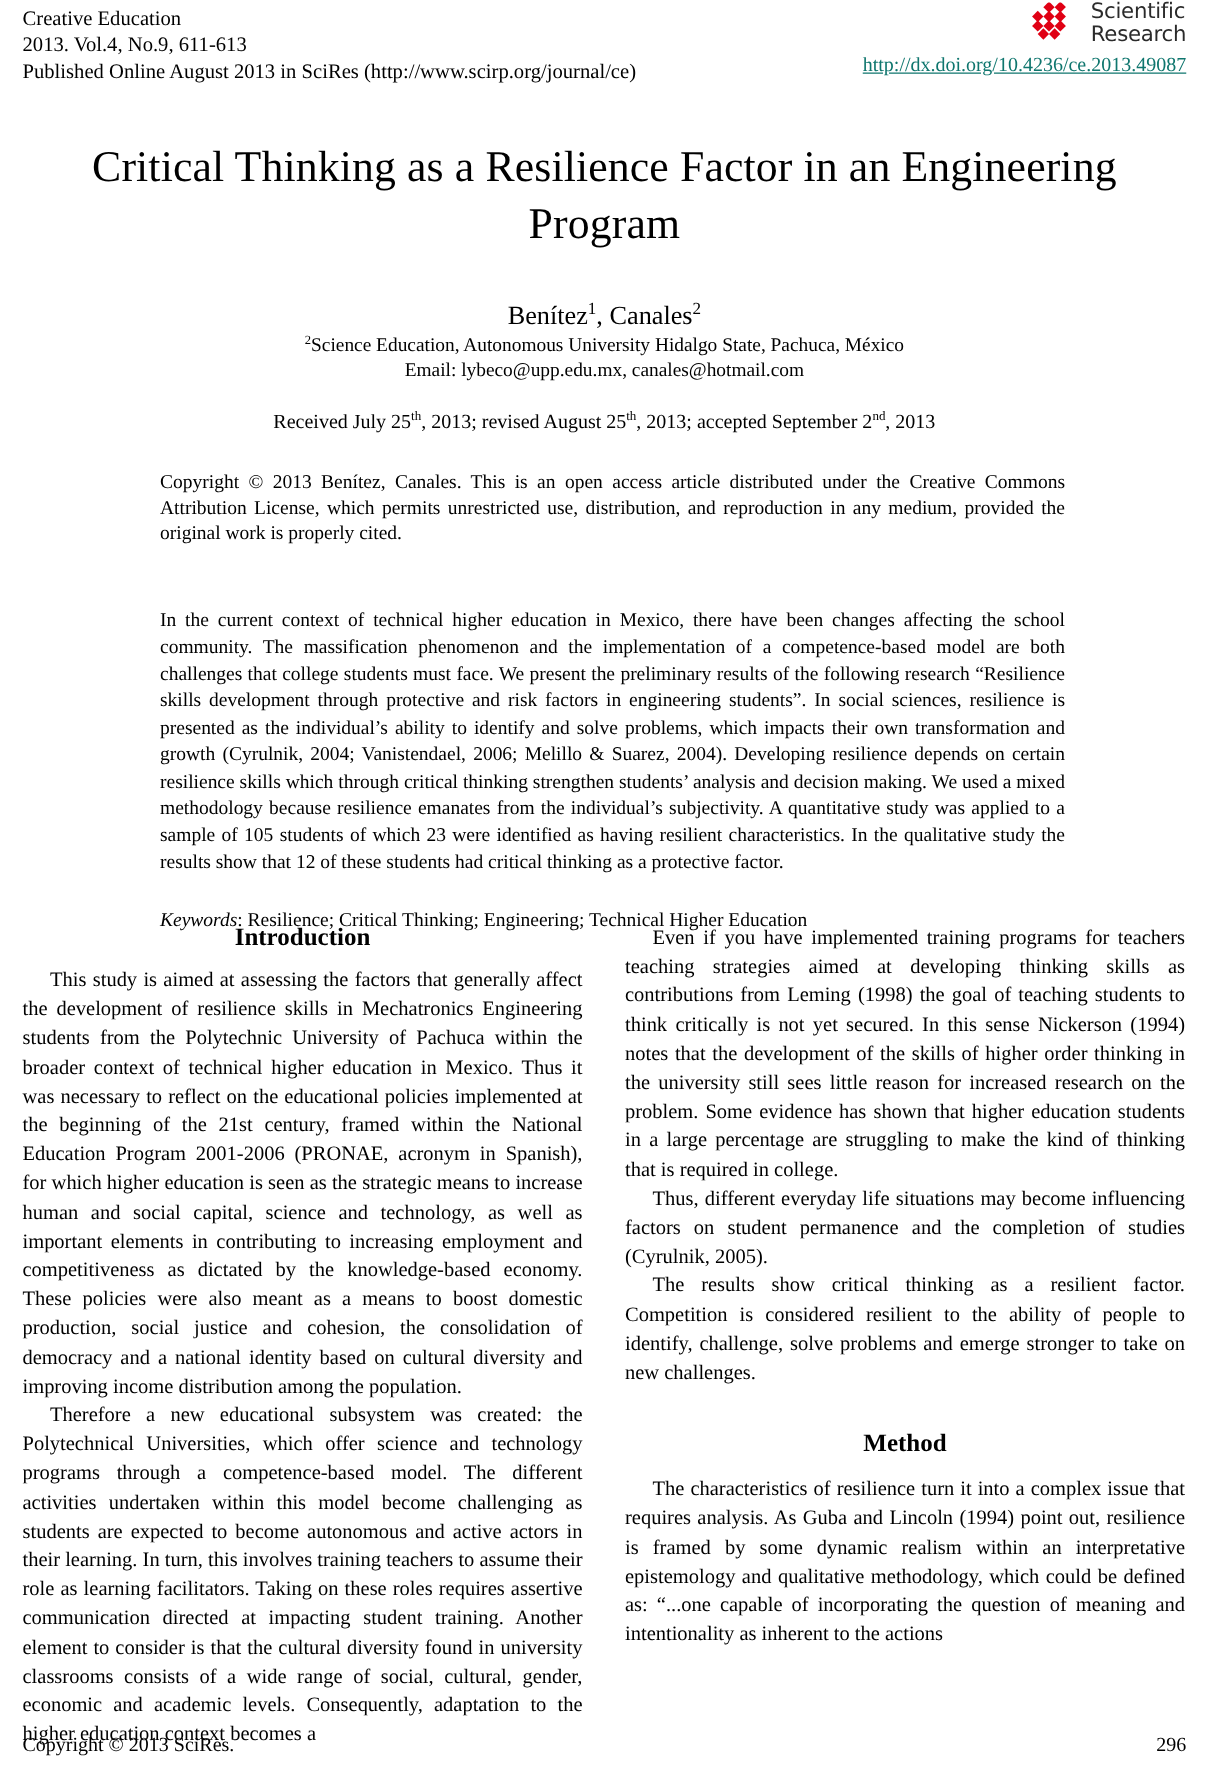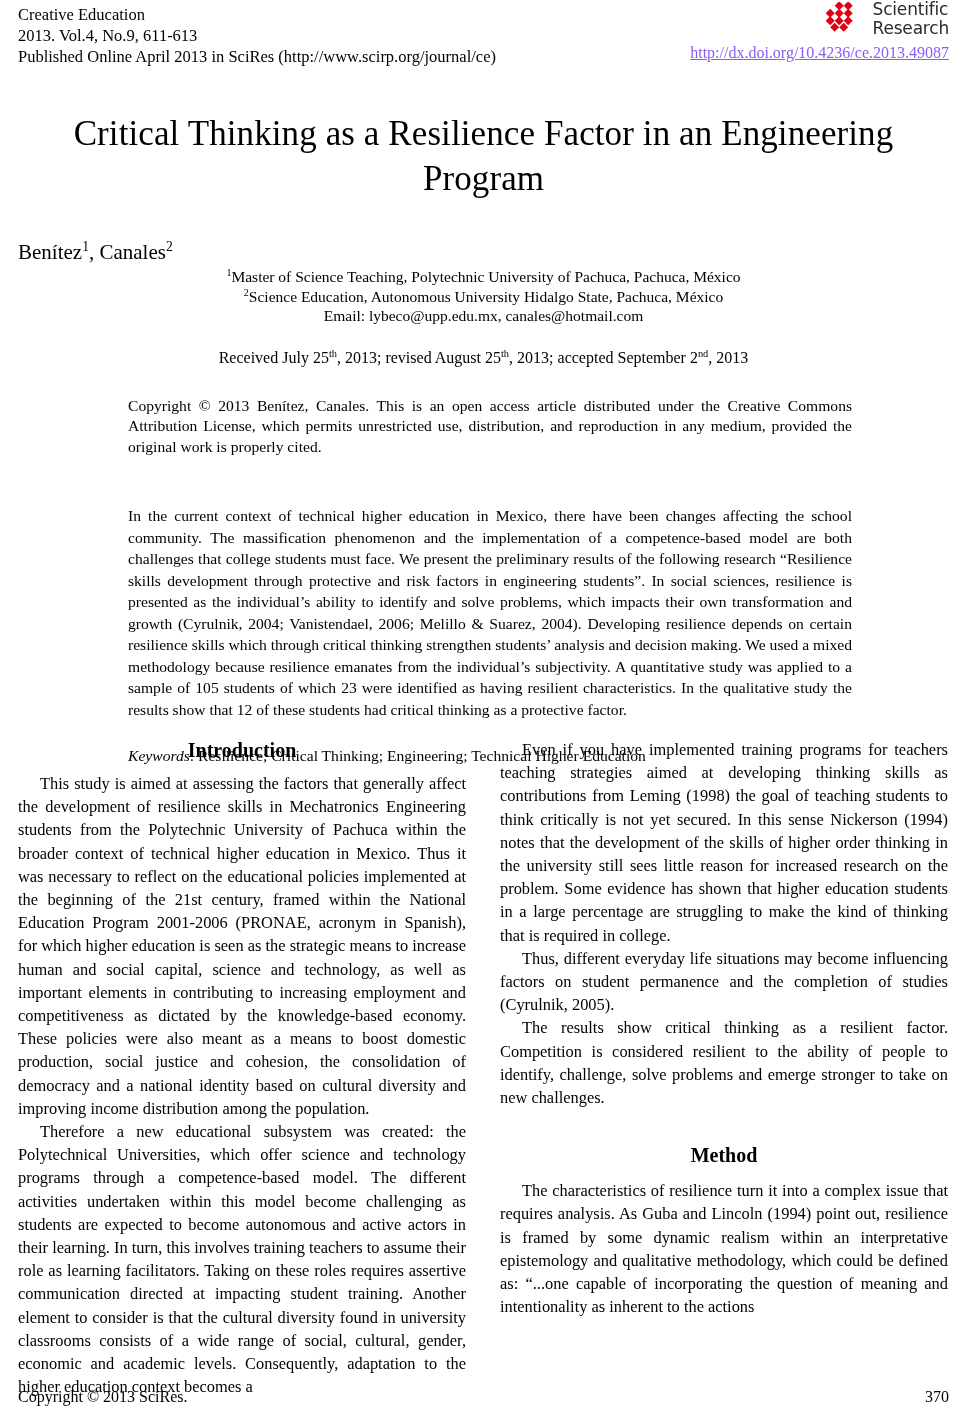--- a/index.html
+++ b/index.html
@@ -58,37 +58,38 @@
     font-size: 17px;
     line-height: 18.5px;
     color: #2b2b2b;
     letter-spacing: -0.2px;
   }
   .doi-line {
     position: absolute;
     right: 0;
     top: 44px;
     font-size: 16px;
-    color: #8b5cf6;
+    color: #0f766e;
     text-decoration: underline;
     white-space: nowrap;
   }
 
   
   .title {
     text-align: center;
     font-size: 35px;
     line-height: 45px;
     font-weight: normal;
     margin: 34px 40px 0 40px;
     letter-spacing: 0.1px;
   }
 
   
   .authors {
+    text-align: center;
     font-size: 21px;
     line-height: 26px;
     margin-top: 38px;
   }
   .affiliations {
     text-align: center;
     font-size: 15.5px;
     line-height: 19.5px;
     margin-top: 2px;
   }
@@ -158,21 +159,21 @@
 </style>
 </head>
 <body>
 
 <div class="page">
 
   <div class="masthead">
     <div class="masthead-left">
       <div>Creative Education</div>
       <div>2013. Vol.4, No.9, 611-613</div>
-      <div>Published Online April 2013 in SciRes (http://www.scirp.org/journal/ce)</div>
+      <div>Published Online August 2013 in SciRes (http://www.scirp.org/journal/ce)</div>
     </div>
 
     <div class="logo-block">
       <svg class="logo-mark" viewBox="0 0 40 36">
         <g fill="#e00014">
           <rect x="12" y="0.5" width="6.4" height="6.4" transform="rotate(45 15.2 3.7)"></rect>
           <rect x="21" y="0.5" width="6.4" height="6.4" transform="rotate(45 24.2 3.7)"></rect>
           <rect x="3" y="8" width="6.4" height="6.4" transform="rotate(45 6.2 11.2)"></rect>
           <rect x="12" y="8" width="6.4" height="6.4" transform="rotate(45 15.2 11.2)"></rect>
           <rect x="21" y="8" width="6.4" height="6.4" transform="rotate(45 24.2 11.2)"></rect>
@@ -189,21 +190,20 @@
       </div>
     </div>
 
     <a class="doi-line" href="#">http://dx.doi.org/10.4236/ce.2013.49087</a>
   </div>
 
   <h1 class="title">Critical Thinking as a Resilience Factor in an Engineering Program</h1>
 
   <div class="authors">Benítez<sup>1</sup>, Canales<sup>2</sup></div>
   <div class="affiliations">
-    <div><sup>1</sup>Master of Science Teaching, Polytechnic University of Pachuca, Pachuca, México</div>
     <div><sup>2</sup>Science Education, Autonomous University Hidalgo State, Pachuca, México</div>
     <div>Email: lybeco@upp.edu.mx, canales@hotmail.com</div>
   </div>
 
   <div class="dates">Received July 25<sup>th</sup>, 2013; revised August 25<sup>th</sup>, 2013; accepted September 2<sup>nd</sup>, 2013</div>
 
   <div class="block copyright-block">Copyright © 2013 Benítez, Canales. This is an open access article distributed under the Creative Commons Attribution License, which permits unrestricted use, distribution, and reproduction in any medium, provided the original work is properly cited.</div>
 
   <div class="block abstract-block">In the current context of technical higher education in Mexico, there have been changes affecting the school community. The massification phenomenon and the implementation of a competence-based model are both challenges that college students must face. We present the preliminary results of the following research “Resilience skills development through protective and risk factors in engineering students”. In social sciences, resilience is presented as the individual’s ability to identify and solve problems, which impacts their own transformation and growth (Cyrulnik, 2004; Vanistendael, 2006; Melillo &amp; Suarez, 2004). Developing resilience depends on certain resilience skills which through critical thinking strengthen students’ analysis and decision making. We used a mixed methodology because resilience emanates from the individual’s subjectivity. A quantitative study was applied to a sample of 105 students of which 23 were identified as having resilient characteristics. In the qualitative study the results show that 12 of these students had critical thinking as a protective factor.</div>
 
@@ -224,16 +224,16 @@
       <p>Thus, different everyday life situations may become influencing factors on student permanence and the completion of studies (Cyrulnik, 2005).</p>
       <p>The results show critical thinking as a resilient factor. Competition is considered resilient to the ability of people to identify, challenge, solve problems and emerge stronger to take on new challenges.</p>
       <div class="section-head spaced">Method</div>
       <p>The characteristics of resilience turn it into a complex issue that requires analysis. As Guba and Lincoln (1994) point out, resilience is framed by some dynamic realism within an interpretative epistemology and qualitative methodology, which could be defined as: “...one capable of incorporating the question of meaning and intentionality as inherent to the actions</p>
     </div>
 
   </div>
 
   <div class="footer">
     <div>Copyright © 2013 SciRes.</div>
-    <div>370</div>
+    <div>296</div>
   </div>
 
 </div>
 
 </body></html>

